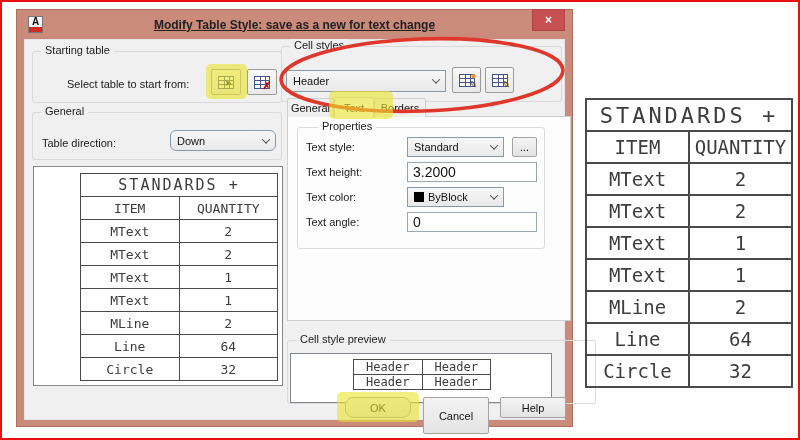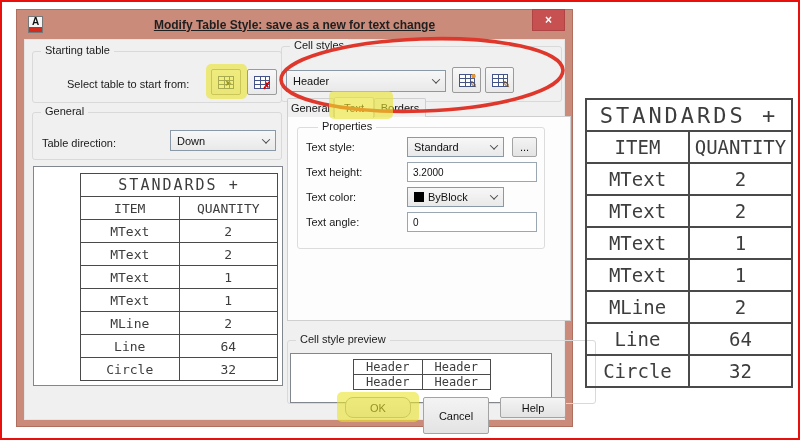--- a/index.html
+++ b/index.html
@@ -29,21 +29,21 @@
   .grp-label { position:absolute; top:-8px; left:8px; background:#f0f0f0; padding:0 4px;
                font-size:11px; color:#1a1a1a; white-space:nowrap; }
   .lbl { position:absolute; font-size:11px; color:#1a1a1a; white-space:nowrap; }
 
   
   .win-select { position:absolute; background:linear-gradient(#f7f7f7,#e9e9e9); border:1px solid #8a99a8;
                 display:flex; align-items:center; padding:0 6px; font-size:11px; color:#111; cursor:default; }
   .chev { margin-left:auto; width:6px; height:6px; border-right:1.4px solid #4a4a4a; border-bottom:1.4px solid #4a4a4a;
           transform:rotate(45deg) translate(-1px,-1px); }
   .win-input { position:absolute; background:#fff; border:1px solid #9aa6b1; display:flex; align-items:center;
-               padding:0 5px; font-size:10px; color:#111; }
+               padding:0 5px; font-size:14px; color:#111; }
   .win-btn { position:absolute; background:linear-gradient(#f4f4f4,#e3e3e3); border:1px solid #a3a3a3;
              border-radius:2px; font-size:11px; color:#111; display:flex; align-items:center; justify-content:center; cursor:default; }
   .icon-btn { position:absolute; width:30px; height:26px; background:linear-gradient(#f8f8f8,#e9e9e9);
               border:1px solid #9b9b9b; border-radius:2px; display:flex; align-items:center; justify-content:center; cursor:default; }
 
   
   .tbl-glyph { position:relative; width:16px; height:13px; background:#fdfdf0; border:1px solid #44538a; }
   .tbl-glyph::before { content:""; position:absolute; left:0; right:0; top:3px; height:1px; background:#44538a;
                        box-shadow:0 4px 0 #44538a; }
   .tbl-glyph::after { content:""; position:absolute; top:0; bottom:0; left:5px; width:1px; background:#44538a;
@@ -119,21 +119,21 @@
         <span class="tbl-glyph">
             <span class="glyph-overlay" style="right:-2px; bottom:-3px; color:#c00; font-weight:bold;">✗</span>
           </span>
       </div>
       <div class="hl" style="left:181px; top:24px; width:41px; height:35px;"></div>
 
       <div class="grp" style="left:7px; top:72px; width:250px; height:48px;">
         <span class="grp-label">General</span>
         <span class="lbl" style="left:9px; top:24px;">Table direction:</span>
       </div>
-      <div class="win-select" style="left:145px; top:90px; width:106px; height:21px;">
+      <div class="win-select" style="left:145px; top:90px; width:106px; height:21px;border-radius:6px;">
         <span>Down</span>
         <span class="chev"></span>
       </div>
 
       <div class="preview-panel">
         <table class="cadtbl cad-small">
           <tbody>
               <tr>
                 <td colspan="2" class="ttl">STANDARDS +</td>
               </tr>

